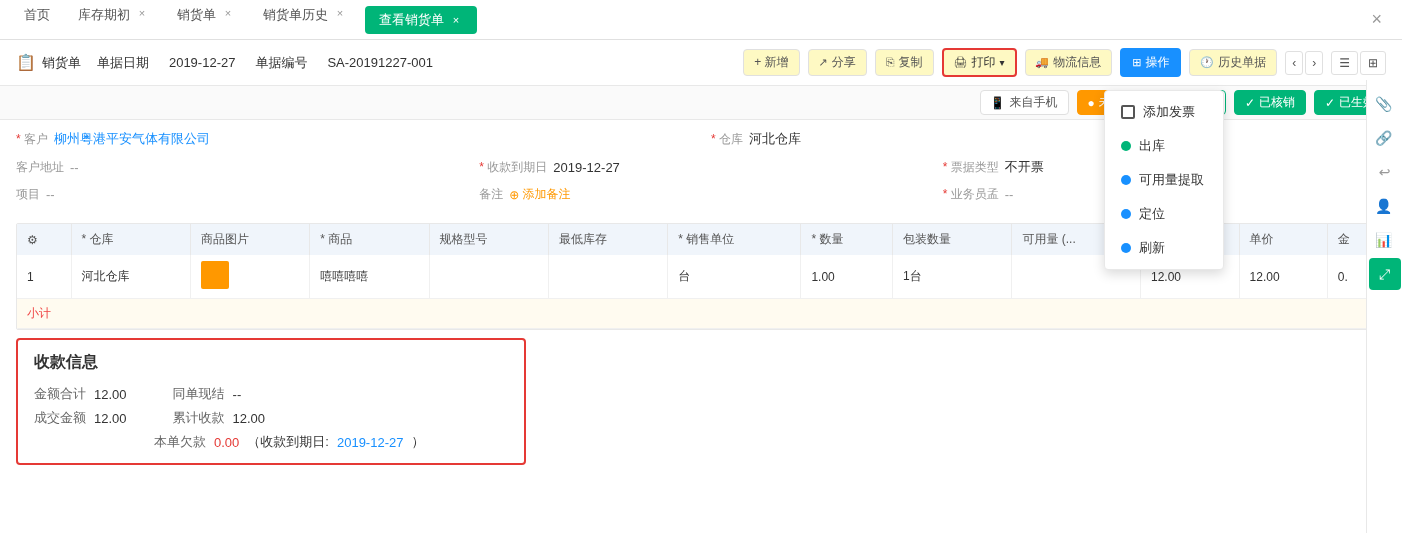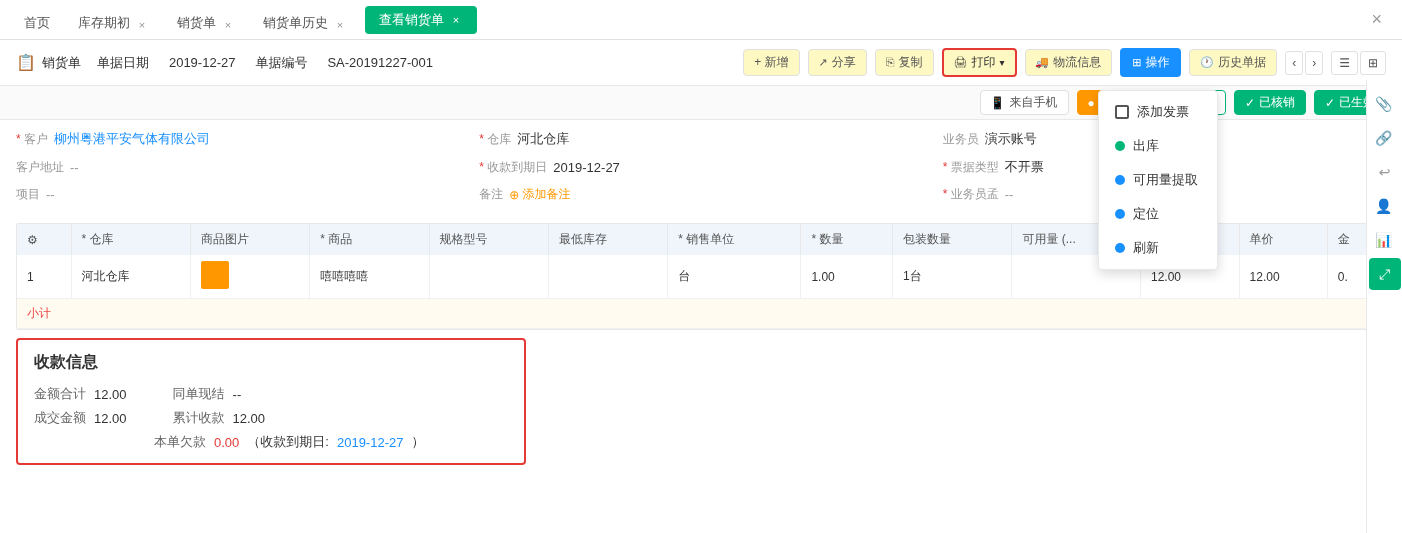--- a/index.html
+++ b/index.html
@@ -5,21 +5,21 @@
     * { box-sizing: border-box; margin: 0; padding: 0; }
     body { font-family: 'Microsoft YaHei', Arial, sans-serif; font-size: 13px; background: #f5f5f5; color: #333; overflow: hidden; }
 
     
     .tab-bar {
       display: flex; align-items: center; background: #fff;
       border-bottom: 1px solid #e0e0e0; padding: 0 10px; height: 40px;
       position: relative;
     }
     .tab-item {
-      display: flex; align-items: flex-end; padding: 0 14px; height: 28px;
+      display: flex; align-items: flex-start; padding: 0 14px; height: 28px;
       cursor: pointer; font-size: 13px; color: #555; border-bottom: 2px solid transparent;
       white-space: nowrap; gap: 5px;
     }
     .tab-close-btn { display: inline-flex; align-items: center; justify-content: center; width: 14px; height: 14px; border-radius: 50%; cursor: pointer; color: #999; font-size: 11px; }
     .tab-highlight {
       background: #00b578; color: #fff; border-radius: 4px; padding: 5px 14px;
       cursor: pointer; font-size: 13px; margin-left: 4px; display: flex; align-items: center; gap: 5px;
     }
     .global-close { margin-left: auto; font-size: 18px; color: #999; cursor: pointer; padding: 0 10px; }
 
@@ -100,21 +100,21 @@
       position: absolute; right: 0; top: 40px; width: 36px;
       background: #fff; border-left: 1px solid #e8e8e8;
       display: flex; flex-direction: column; align-items: center; padding-top: 8px; gap: 2px;
       height: calc(533px - 40px);
     }
     .sidebar-icon { width: 32px; height: 32px; display: flex; align-items: center; justify-content: center; cursor: pointer; color: #999; font-size: 14px; border-radius: 4px; }
     .sidebar-icon.green-bg { background: #00b578; color: #fff; border-radius: 4px; }
 
     
     .dropdown-overlay {
-      position: absolute; top: 50px; right: 184px;
+      position: absolute; top: 50px; right: 178px;
       background: #fff; border: 1px solid #e8e8e8; border-radius: 4px;
       box-shadow: 0 4px 12px rgba(0,0,0,0.15); z-index: 100; min-width: 120px; padding: 4px 0;
     }
     .dropdown-item {
       display: flex; align-items: center; gap: 8px; padding: 8px 16px;
       cursor: pointer; font-size: 13px; color: #333;
     }
     .dropdown-item .dot { width: 10px; height: 10px; border-radius: 50%; display: inline-block; }
     .dropdown-item .dot.blue { background: #1890ff; }
     .dropdown-item .dot.teal { background: #00b578; }
@@ -228,24 +228,20 @@
 
     <div class="form-area">
       <div class="form-row">
         <div class="form-field">
           <span class="form-label required">客户</span>
           <span class="form-value link">柳州粤港平安气体有限公司</span>
         </div>
         <div class="form-field">
           <span class="form-label required">仓库</span>
           <span class="form-value">河北仓库</span>
-        </div>
-        <div class="form-field">
-          <span class="form-label">业务员</span>
-          <span class="form-value">演示账号</span>
         </div>
       </div>
       <div class="form-row">
         <div class="form-field">
           <span class="form-label">客户地址</span>
           <span class="form-value muted">--</span>
         </div>
         <div class="form-field">
           <span class="form-label required">收款到期日</span>
           <span class="form-value">2019-12-27</span>

